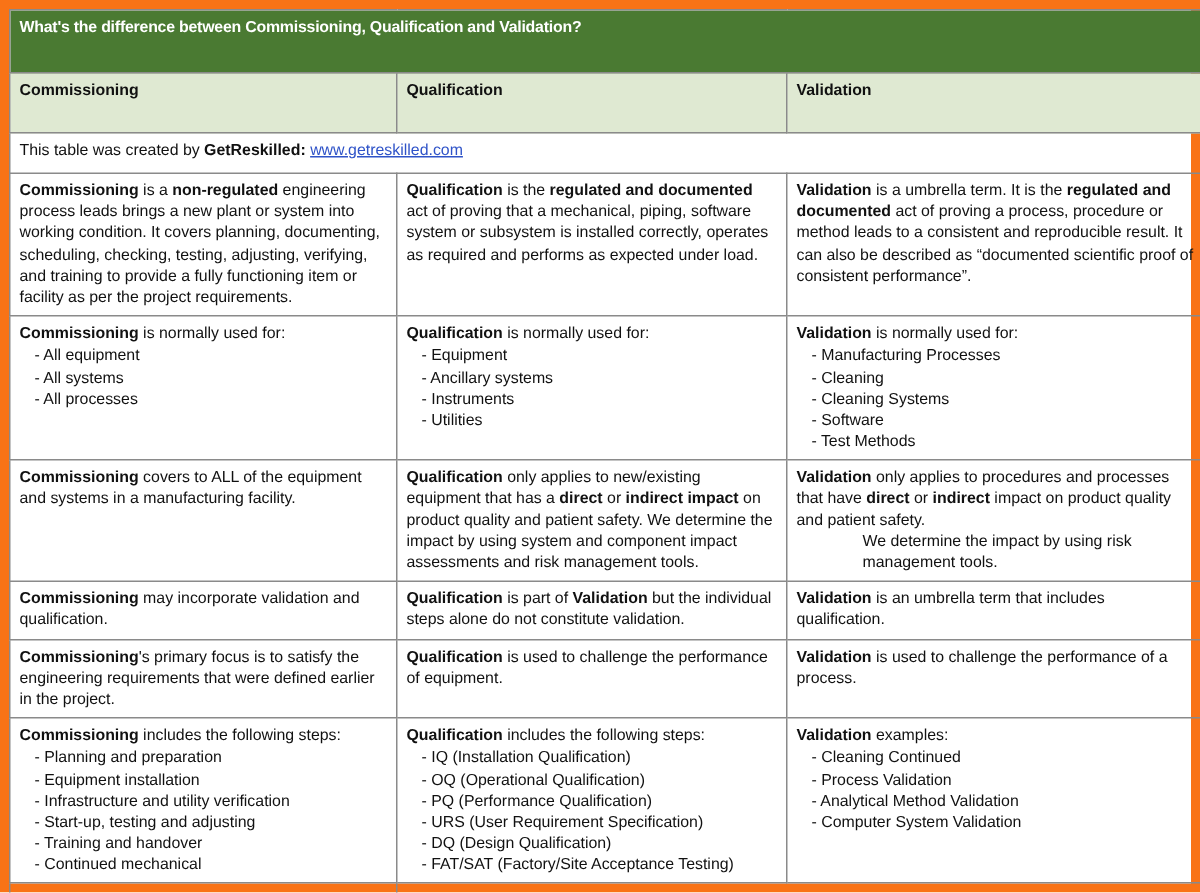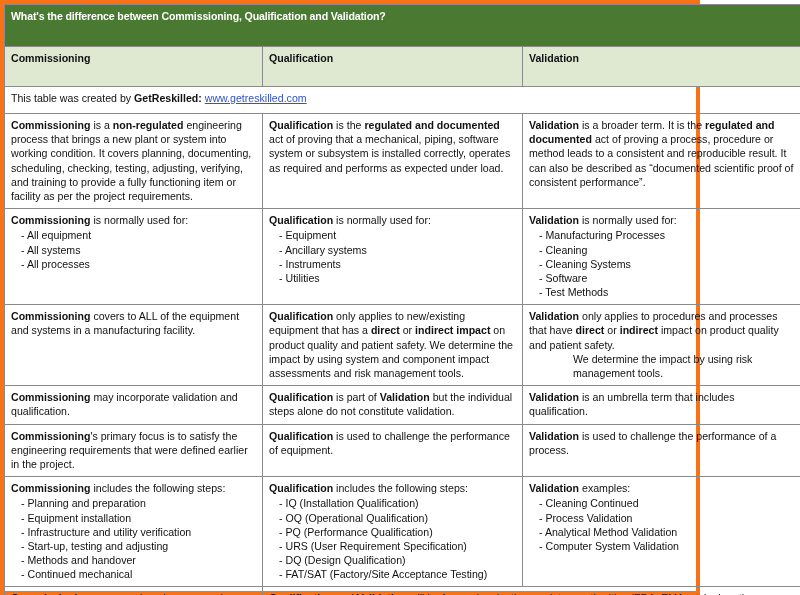--- a/index.html
+++ b/index.html
@@ -9,24 +9,24 @@
   }
   body {
     width: 800px;
     height: 595px;
     font-family: "Liberation Sans", sans-serif;
     color: #111111;
     overflow: hidden;
   }
 
   .table-wrap {
-    width: 700px;
+    width: 800px;
     height: 595px;
     box-sizing: border-box;
-    border: 4px solid #f97316;
+    border: 6px solid #f97316;
     background: #ffffff;
   }
 
   table.cqv {
     width: 100%;
     height: 100%;
     border-collapse: collapse;
     table-layout: fixed;
   }
 
@@ -124,27 +124,27 @@
 
       <tr>
         <td class="credit-cell" colspan="3">
           <span>This table was created by </span><span class="credit-strong">GetReskilled:</span>
           <span class="credit-link">www.getreskilled.com</span>
         </td>
       </tr>
 
       <tr>
         <td>
-          <p class="cell-para"><b class="kw">Commissioning</b><span> is a </span><b class="kw">non-regulated</b><span> engineering process that brings a new plant or system into working condition. It covers planning, documenting, scheduling, checking, testing, adjusting, verifying, and training to provide a fully functioning item or facility as per the project requirements.</span></p>
+          <p class="cell-para"><b class="kw">Commissioning</b><span> is a </span><b class="kw">non-regulated</b><span> engineering process leads brings a new plant or system into working condition. It covers planning, documenting, scheduling, checking, testing, adjusting, verifying, and training to provide a fully functioning item or facility as per the project requirements.</span></p>
         </td>
         <td>
           <p class="cell-para"><b class="kw">Qualification</b><span> is the </span><b class="kw">regulated and documented</b><span> act of proving that a mechanical, piping, software system or subsystem is installed correctly, operates as required and performs as expected under load.</span></p>
         </td>
         <td>
-          <p class="cell-para"><b class="kw">Validation</b><span> is a broader term. It is the </span><b class="kw">regulated and documented</b><span> act of proving a process, procedure or method leads to a consistent and reproducible result. It can also be described as “documented scientific proof of consistent performance”.</span></p>
+          <p class="cell-para"><b class="kw">Validation</b><span> is a umbrella term. It is the </span><b class="kw">regulated and documented</b><span> act of proving a process, procedure or method leads to a consistent and reproducible result. It can also be described as “documented scientific proof of consistent performance”.</span></p>
         </td>
       </tr>
 
       <tr>
         <td>
           <p class="cell-para"><b class="kw">Commissioning</b><span> is normally used for:</span></p>
           <ul class="bul">
             <li>All equipment</li>
             <li>All systems</li>
             <li>All processes</li>
@@ -209,21 +209,21 @@
       </tr>
 
       <tr>
         <td>
           <p class="cell-para"><b class="kw">Commissioning</b><span> includes the following steps:</span></p>
           <ul class="bul">
             <li>Planning and preparation</li>
             <li>Equipment installation</li>
             <li>Infrastructure and utility verification</li>
             <li>Start-up, testing and adjusting</li>
-            <li>Methods and handover</li>
+            <li>Training and handover</li>
             <li>Continued mechanical</li>
           </ul>
         </td>
         <td>
           <p class="cell-para"><b class="kw">Qualification</b><span> includes the following steps:</span></p>
           <ul class="bul">
             <li>IQ (Installation Qualification)</li>
             <li>OQ (Operational Qualification)</li>
             <li>PQ (Performance Qualification)</li>
             <li>URS (User Requirement Specification)</li>

